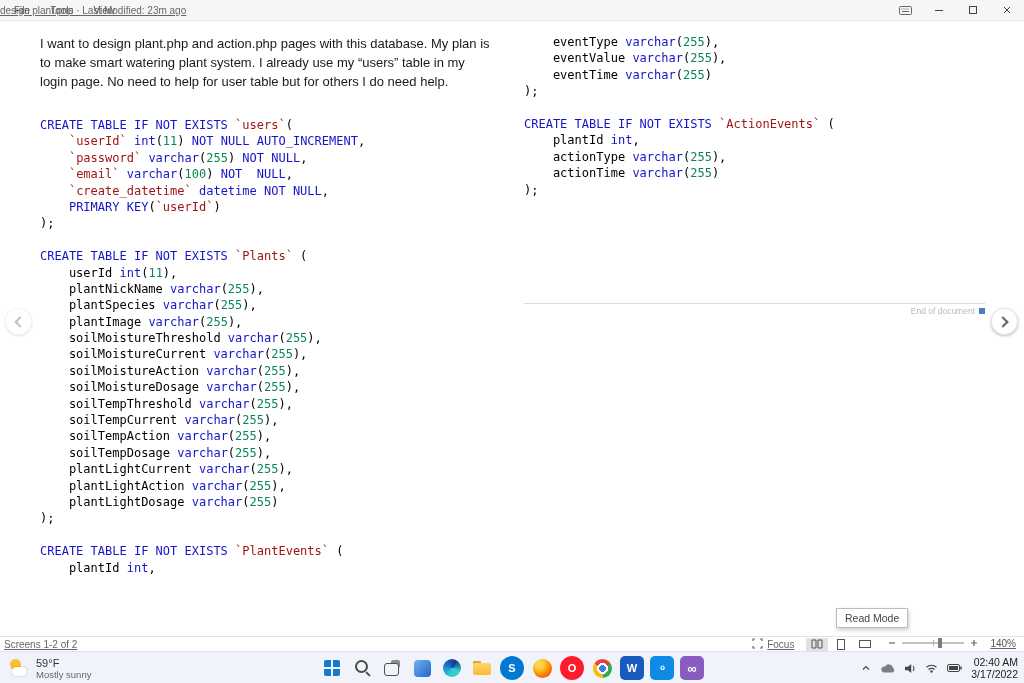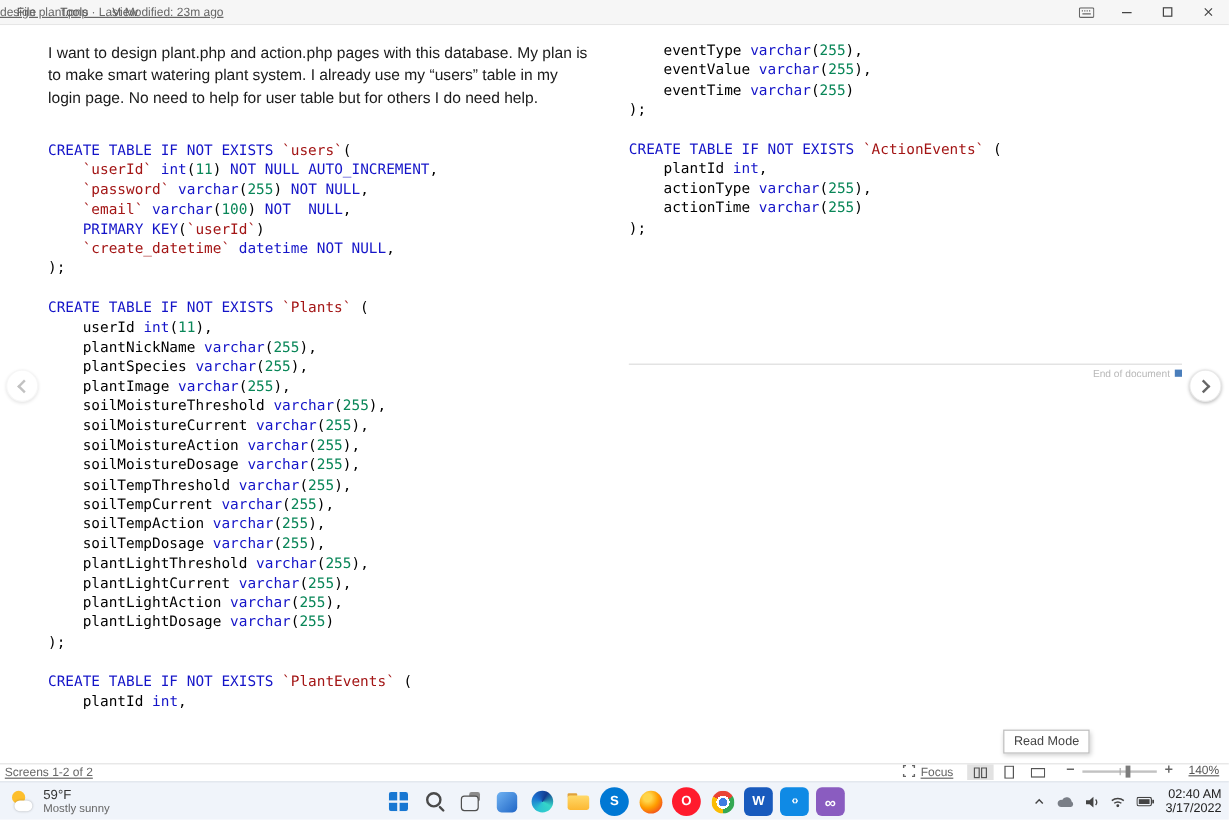--- a/index.html
+++ b/index.html
@@ -153,38 +153,37 @@
 
 <div class="document" data-name="document-canvas">
 
   <div class="col col-left" data-name="page-column-left">
     <p class="intro" data-name="intro-paragraph">I want to design plant.php and action.php pages with this database. My plan is to make smart watering plant system. I already use my “users” table in my login page. No need to help for user table but for others I do need help.</p>
     <div id="code-left" class="code" data-name="sql-code-left">
         <div class="code-line"><span class="tok-k">CREATE TABLE IF NOT EXISTS </span><span class="tok-n">`users`</span><span class="tok-p">(</span></div>
         <div class="code-line"><span class="tok-p">    </span><span class="tok-n">`userId`</span><span class="tok-p"> </span><span class="tok-k">int</span><span class="tok-p">(</span><span class="tok-t">11</span><span class="tok-p">) </span><span class="tok-k">NOT NULL AUTO_INCREMENT</span><span class="tok-p">,</span></div>
         <div class="code-line"><span class="tok-p">    </span><span class="tok-n">`password`</span><span class="tok-p"> </span><span class="tok-k">varchar</span><span class="tok-p">(</span><span class="tok-t">255</span><span class="tok-p">) </span><span class="tok-k">NOT NULL</span><span class="tok-p">,</span></div>
         <div class="code-line"><span class="tok-p">    </span><span class="tok-n">`email`</span><span class="tok-p"> </span><span class="tok-k">varchar</span><span class="tok-p">(</span><span class="tok-t">100</span><span class="tok-p">) </span><span class="tok-k">NOT  NULL</span><span class="tok-p">,</span></div>
+        <div class="code-line"><span class="tok-p">    </span><span class="tok-n">`create_datetime`</span><span class="tok-p"> </span><span class="tok-k">datetime NOT NULL</span><span class="tok-p">,</span></div>
         <div class="code-line"><span class="tok-p">    </span><span class="tok-k">PRIMARY KEY</span><span class="tok-p">(</span><span class="tok-n">`userId`</span><span class="tok-p">)</span></div>
-        <div class="code-line"><span class="tok-p">    </span><span class="tok-n">`create_datetime`</span><span class="tok-p"> </span><span class="tok-k">datetime NOT NULL</span><span class="tok-p">,</span></div>
         <div class="code-line"><span class="tok-p">);</span></div>
         <div class="code-line">&nbsp;</div>
         <div class="code-line"><span class="tok-k">CREATE TABLE IF NOT EXISTS </span><span class="tok-n">`Plants`</span><span class="tok-p"> (</span></div>
         <div class="code-line"><span class="tok-p">    userId </span><span class="tok-k">int</span><span class="tok-p">(</span><span class="tok-t">11</span><span class="tok-p">),</span></div>
         <div class="code-line"><span class="tok-p">    plantNickName </span><span class="tok-k">varchar</span><span class="tok-p">(</span><span class="tok-t">255</span><span class="tok-p">),</span></div>
         <div class="code-line"><span class="tok-p">    plantSpecies </span><span class="tok-k">varchar</span><span class="tok-p">(</span><span class="tok-t">255</span><span class="tok-p">),</span></div>
         <div class="code-line"><span class="tok-p">    plantImage </span><span class="tok-k">varchar</span><span class="tok-p">(</span><span class="tok-t">255</span><span class="tok-p">),</span></div>
         <div class="code-line"><span class="tok-p">    soilMoistureThreshold </span><span class="tok-k">varchar</span><span class="tok-p">(</span><span class="tok-t">255</span><span class="tok-p">),</span></div>
         <div class="code-line"><span class="tok-p">    soilMoistureCurrent </span><span class="tok-k">varchar</span><span class="tok-p">(</span><span class="tok-t">255</span><span class="tok-p">),</span></div>
         <div class="code-line"><span class="tok-p">    soilMoistureAction </span><span class="tok-k">varchar</span><span class="tok-p">(</span><span class="tok-t">255</span><span class="tok-p">),</span></div>
         <div class="code-line"><span class="tok-p">    soilMoistureDosage </span><span class="tok-k">varchar</span><span class="tok-p">(</span><span class="tok-t">255</span><span class="tok-p">),</span></div>
         <div class="code-line"><span class="tok-p">    soilTempThreshold </span><span class="tok-k">varchar</span><span class="tok-p">(</span><span class="tok-t">255</span><span class="tok-p">),</span></div>
         <div class="code-line"><span class="tok-p">    soilTempCurrent </span><span class="tok-k">varchar</span><span class="tok-p">(</span><span class="tok-t">255</span><span class="tok-p">),</span></div>
         <div class="code-line"><span class="tok-p">    soilTempAction </span><span class="tok-k">varchar</span><span class="tok-p">(</span><span class="tok-t">255</span><span class="tok-p">),</span></div>
         <div class="code-line"><span class="tok-p">    soilTempDosage </span><span class="tok-k">varchar</span><span class="tok-p">(</span><span class="tok-t">255</span><span class="tok-p">),</span></div>
-        <div class="code-line"><span class="tok-p">    plantLightThreshold </span><span class="tok-k">varchar</span><span class="tok-p">(</span><span class="tok-t">255</span><span class="tok-p">),</span></div>
         <div class="code-line"><span class="tok-p">    plantLightCurrent </span><span class="tok-k">varchar</span><span class="tok-p">(</span><span class="tok-t">255</span><span class="tok-p">),</span></div>
         <div class="code-line"><span class="tok-p">    plantLightAction </span><span class="tok-k">varchar</span><span class="tok-p">(</span><span class="tok-t">255</span><span class="tok-p">),</span></div>
         <div class="code-line"><span class="tok-p">    plantLightDosage </span><span class="tok-k">varchar</span><span class="tok-p">(</span><span class="tok-t">255</span><span class="tok-p">)</span></div>
         <div class="code-line"><span class="tok-p">);</span></div>
         <div class="code-line">&nbsp;</div>
         <div class="code-line"><span class="tok-k">CREATE TABLE IF NOT EXISTS </span><span class="tok-n">`PlantEvents`</span><span class="tok-p"> (</span></div>
         <div class="code-line"><span class="tok-p">    plantId </span><span class="tok-k">int</span><span class="tok-p">,</span></div>
       </div>
   </div>
 

